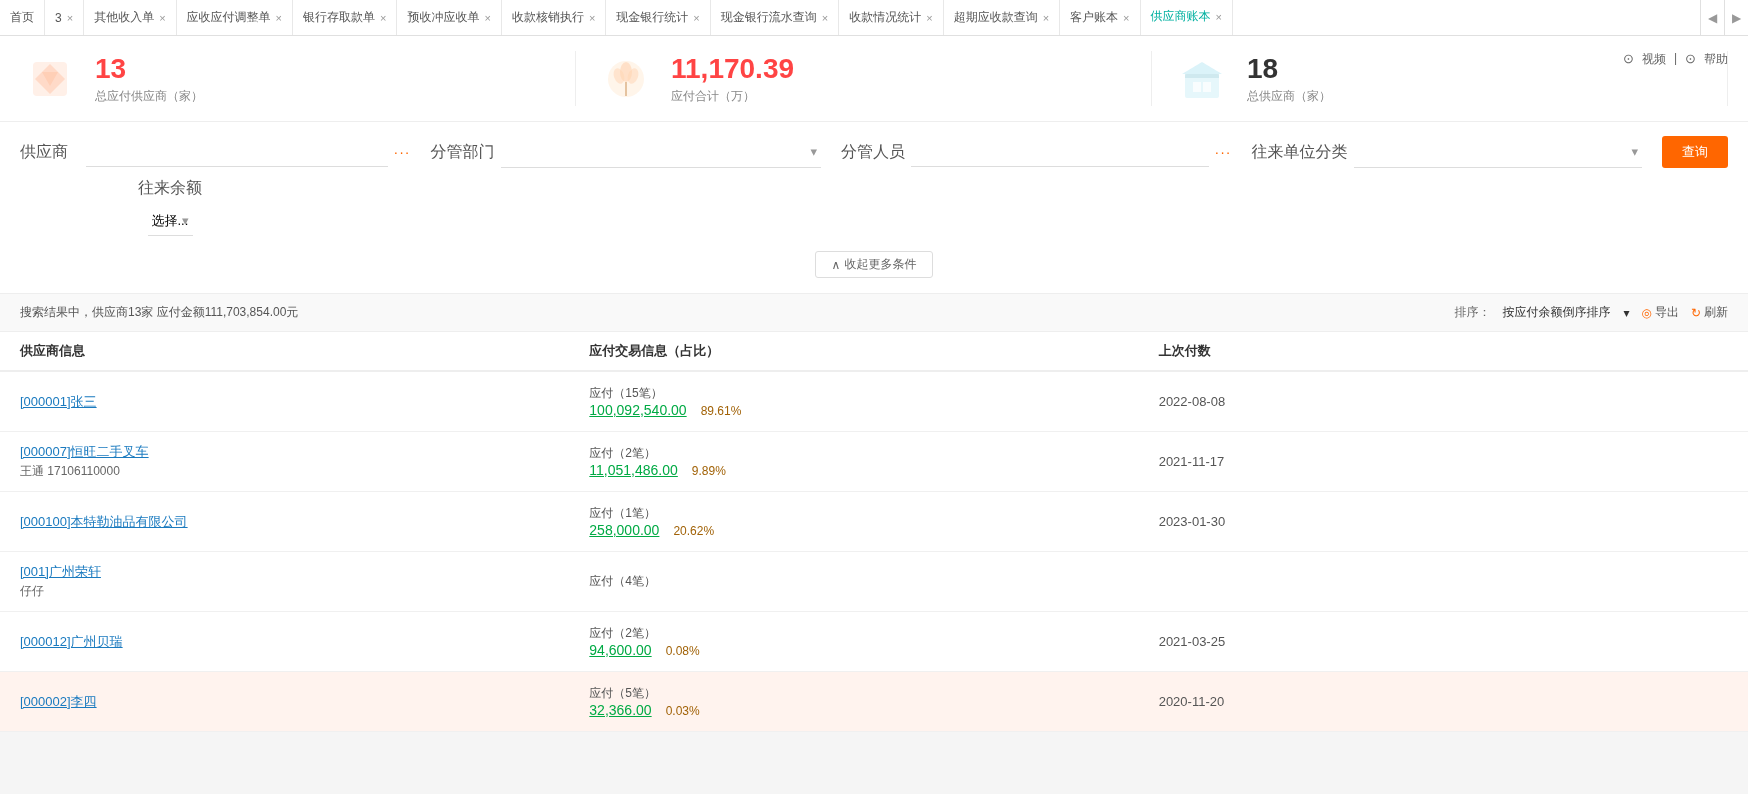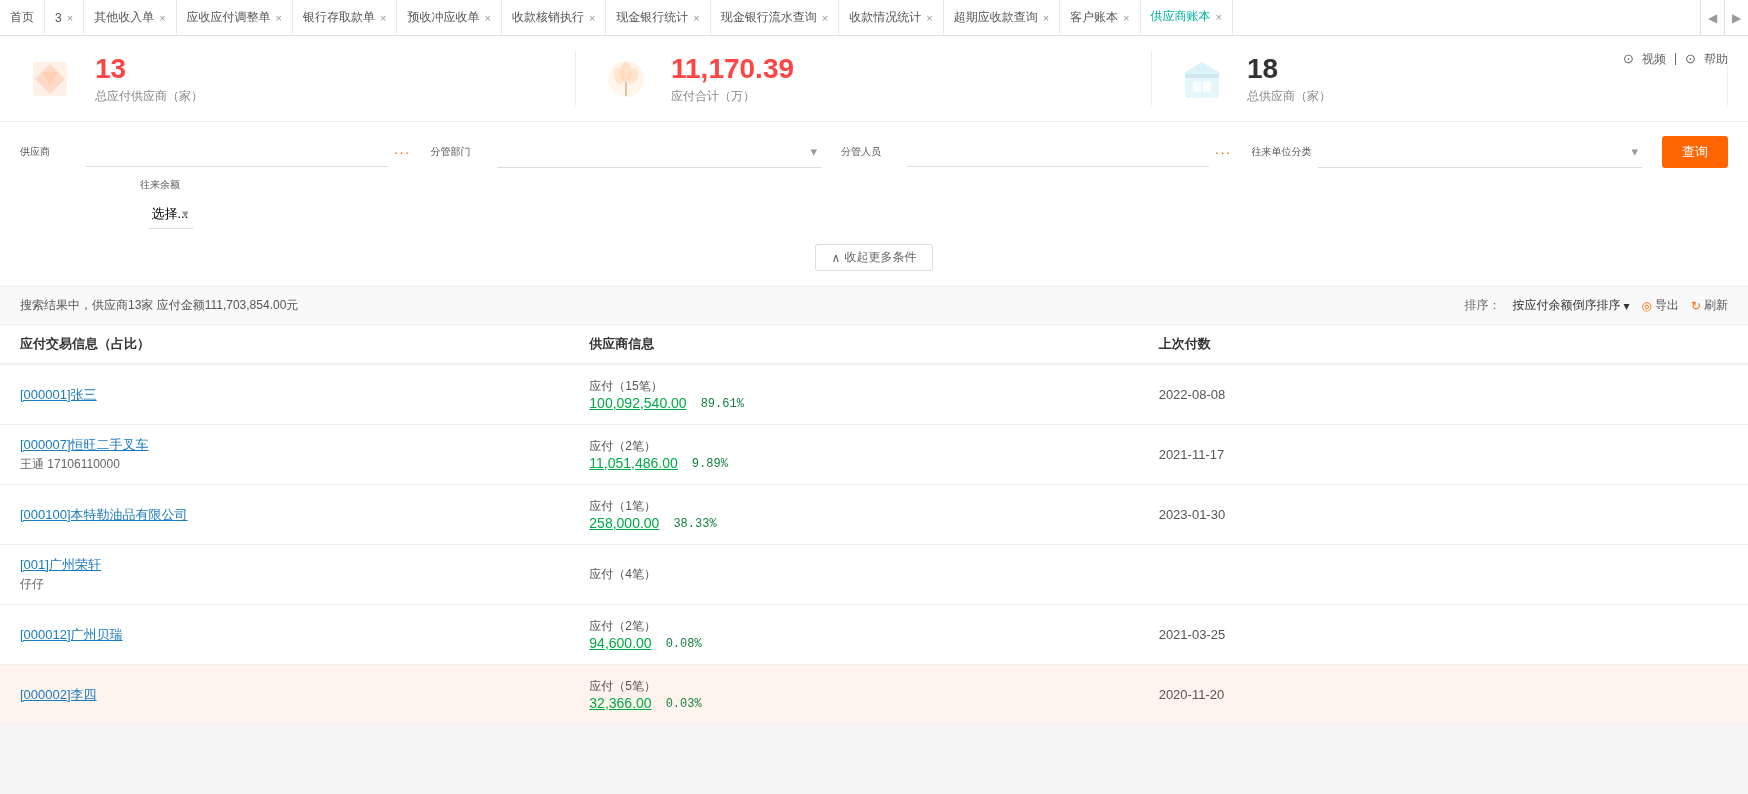--- a/index.html
+++ b/index.html
@@ -111,21 +111,21 @@
       margin-bottom: 10px;
       gap: 20px;
     }
     .filter-item {
       display: flex;
       align-items: center;
       gap: 6px;
       flex: 1;
     }
     .filter-item label {
-      font-size: 10px;
+      font-size: 16px;
       color: #555;
       white-space: nowrap;
       min-width: 60px;
     }
     .filter-input {
       flex: 1;
       height: 30px;
       border: none;
       border-bottom: 1px solid #ddd;
       outline: none;
@@ -196,21 +196,21 @@
     .result-bar .sort-area {
       margin-left: auto;
       display: flex;
       align-items: flex-end;
       gap: 12px;
     }
     .result-bar .sort-label { color: #666; }
     .sort-select-wrap {
       display: flex;
       align-items: center;
-      gap: 3px;
+      gap: 13px;
       cursor: pointer;
       color: #333;
       font-size: 12px;
     }
     .action-link {
       display: flex;
       align-items: center;
       gap: 3px;
       cursor: pointer;
       color: #555;
@@ -252,21 +252,21 @@
       margin-top: 2px;
     }
     .tx-info .tx-label { font-size: 12px; color: #555; }
     .tx-info .tx-amount {
       color: #00aa44;
       font-size: 14px;
       font-weight: 500;
       cursor: pointer;
       text-decoration: underline;
     }
-    .tx-info .tx-pct { font-size: 12px; color: #15803d; margin-left: 10px; font-family: Liberation Mono, monospace; }
+    .tx-info .tx-pct { font-size: 12px; color: #a16207; margin-left: 10px; }
     .tx-info .tx-row {
       display: flex;
       align-items: flex-end;
       gap: 4px;
     }
     .last-pay { font-size: 13px; color: #555; }
     ::-webkit-scrollbar { width: 6px; }
     ::-webkit-scrollbar-thumb { background: #ccc; border-radius: 3px; }
 
     .dots-icon { color: #ff6600; font-size: 14px; letter-spacing: 1px; cursor: pointer; }
@@ -463,22 +463,22 @@
     <div class="action-link">
       <span style="color:#ff6600;">↻</span>
       <span>刷新</span>
     </div>
   </div>
 </div>
 
 <div class="data-table">
 
   <div class="table-header">
+    <span>供应商信息</span>
     <span>应付交易信息（占比）</span>
-    <span>供应商信息</span>
     <span>上次付数</span>
   </div>
 
   <div id="table-body">
       <div class="table-row">
     <div>
       <div>
         <a class="supplier-link">[000001]张三</a>
       </div>
 
@@ -512,21 +512,21 @@
     <div>
       <div>
         <a class="supplier-link">[000100]本特勒油品有限公司</a>
       </div>
 
     </div>
     <div class="tx-info">
       <div class="tx-label">应付（1笔）</div>
       <div class="tx-row">
         <a class="tx-amount">258,000.00</a>
-        <span class="tx-pct">38.33%</span>
+        <span class="tx-pct">20.62%</span>
       </div>
     </div>
     <div class="last-pay">2023-01-30</div>
   </div>
       <div class="table-row">
     <div>
       <div>
         <a class="supplier-link">[001]广州荣轩</a>
       </div>
       <div class="supplier-sub">仔仔</div>

